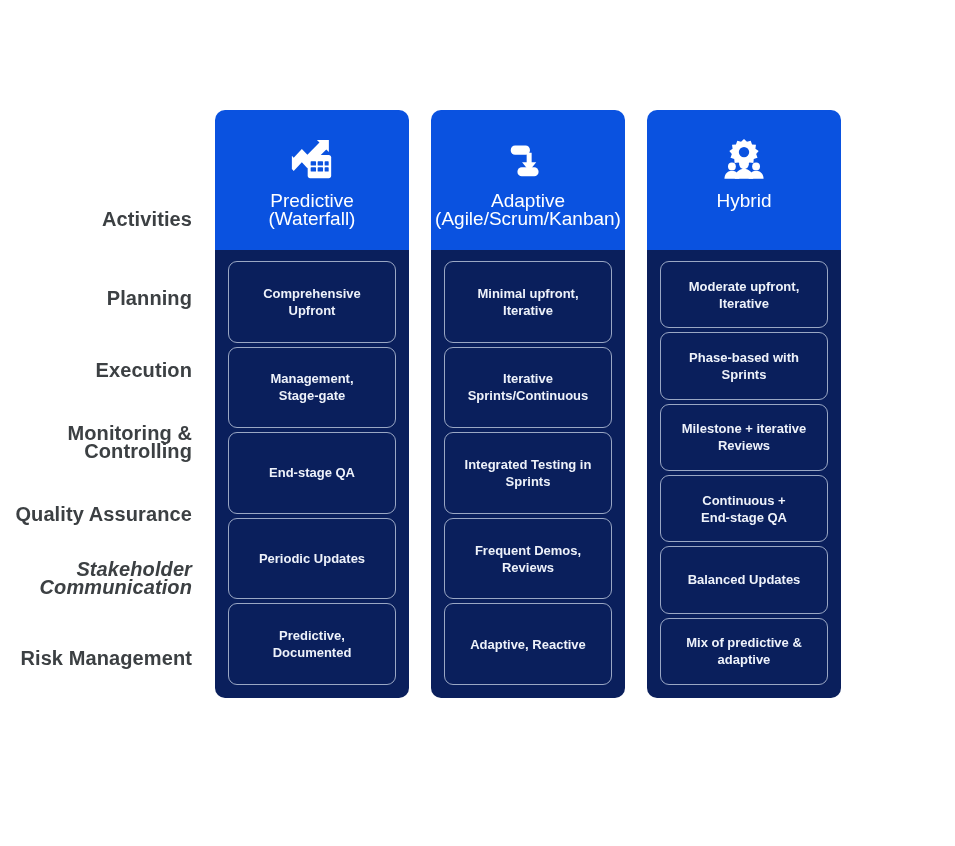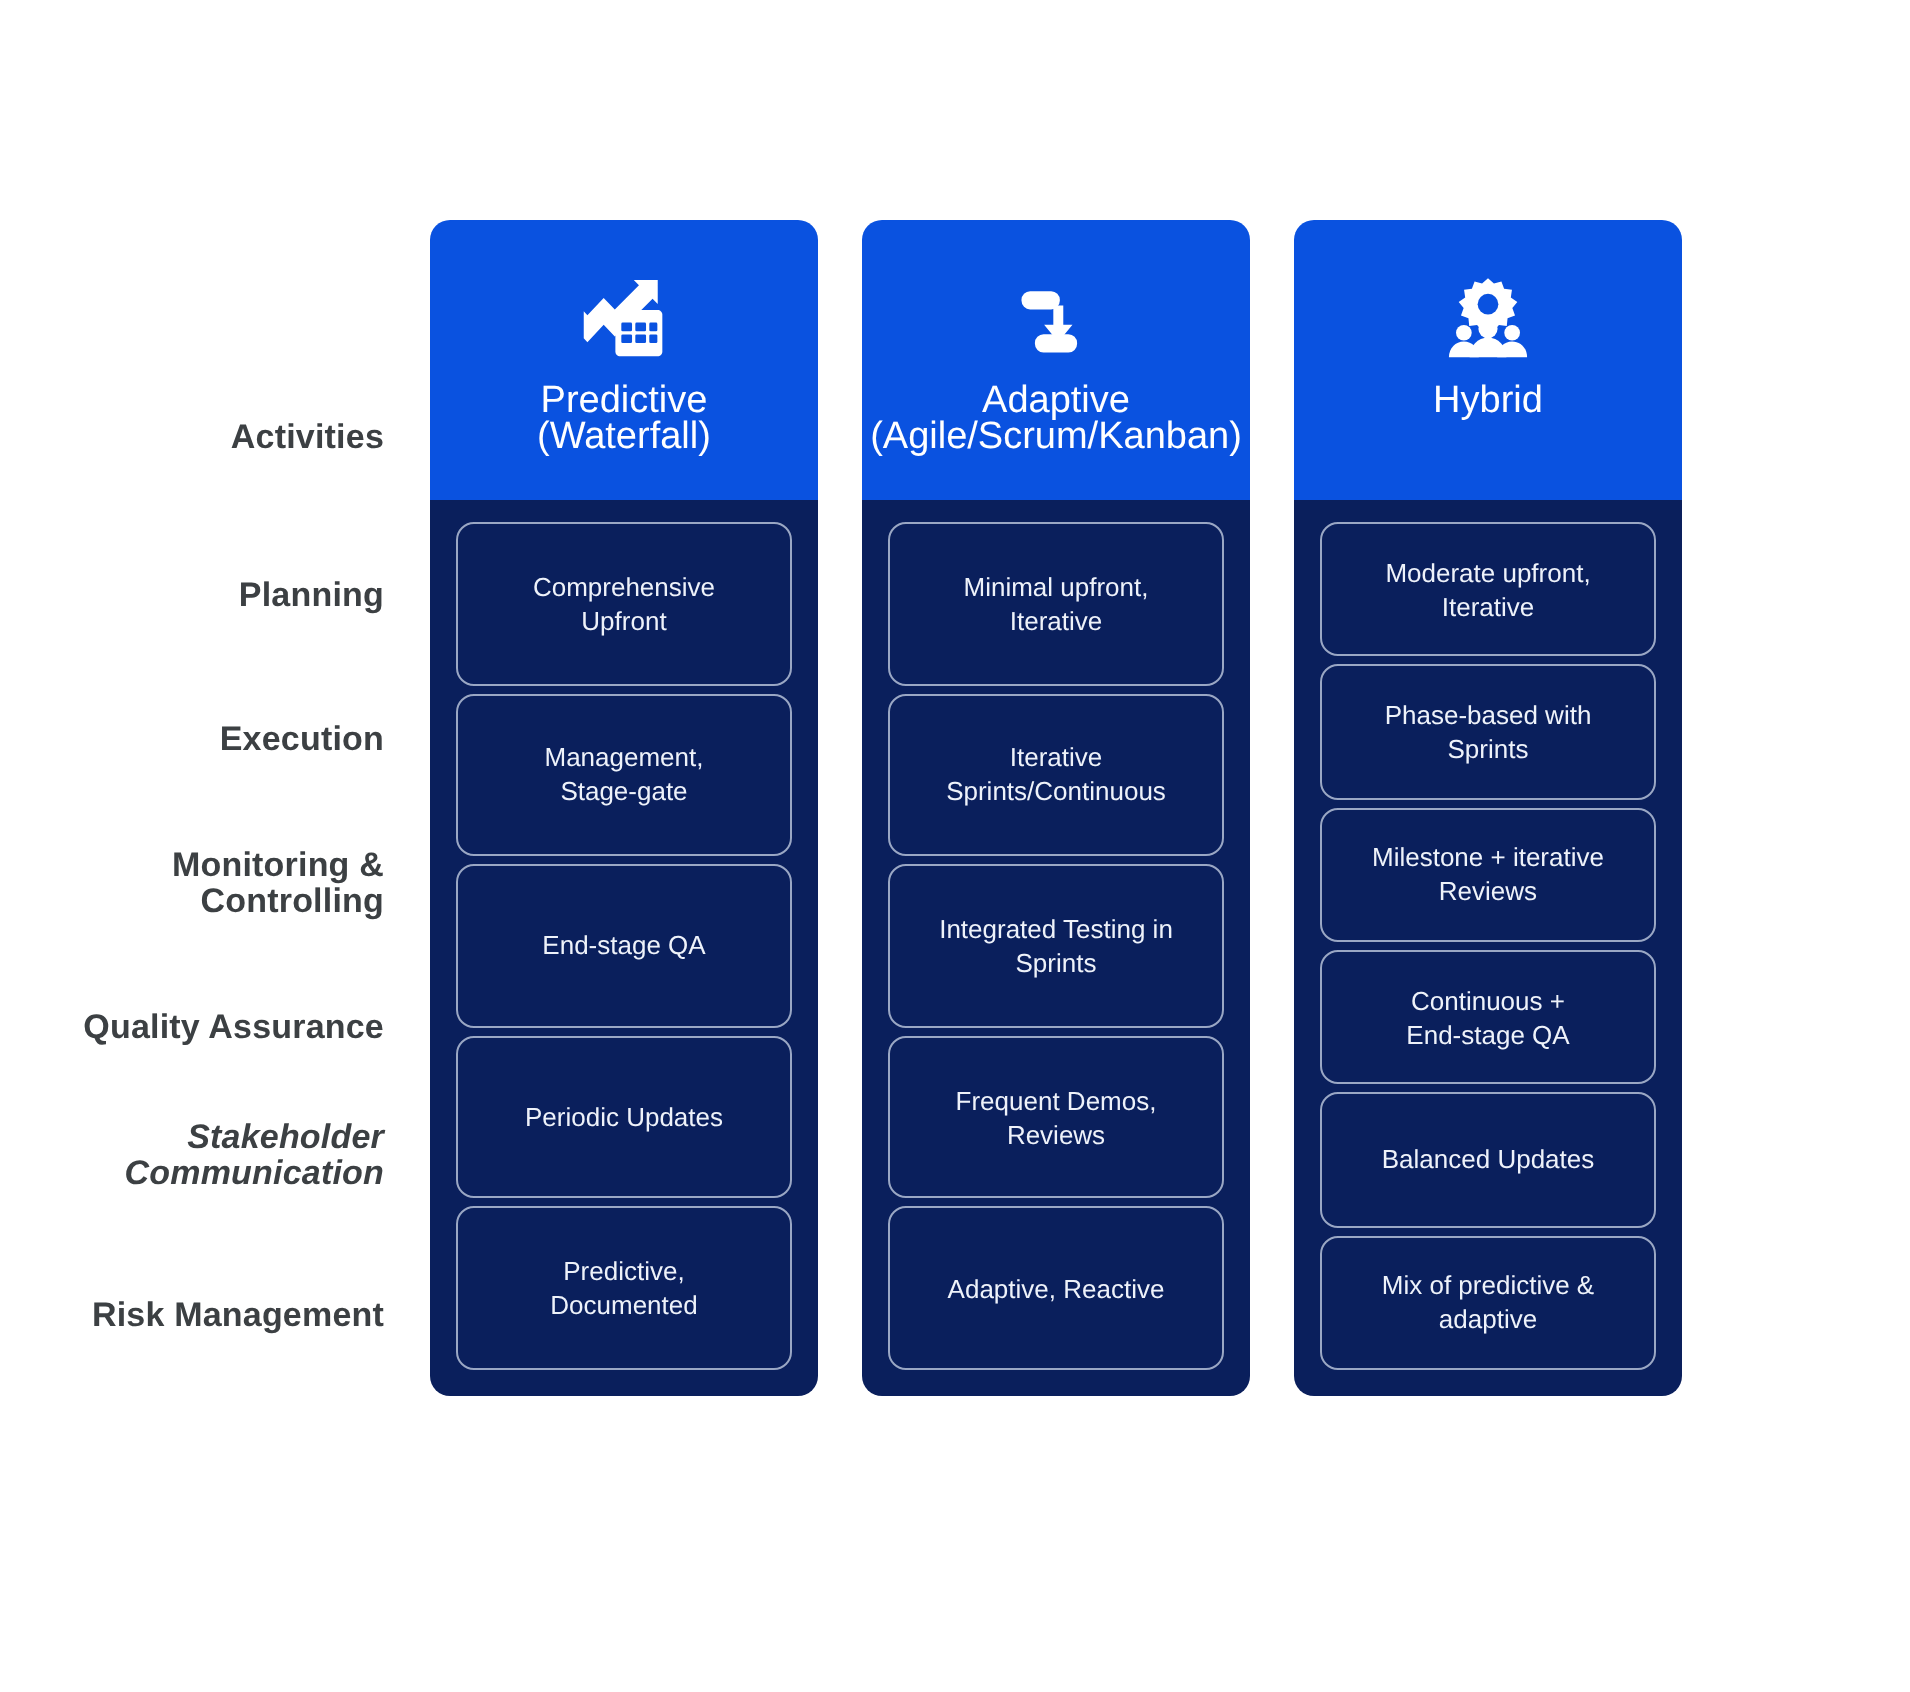--- a/index.html
+++ b/index.html
@@ -32,21 +32,21 @@
     width: 192px;
     height: 588px;
   }
   .row-label {
     position: absolute;
     right: 0;
     width: 192px;
     text-align: right;
     color: #3c4043;
     font-weight: bold;
-    font-size: 17px;
+    font-size: 20px;
     line-height: 18px;
     letter-spacing: 0.1px;
     white-space: pre-line;
   }
 
   
   .col {
     position: absolute;
     width: 194px;
     top: 110px;
@@ -85,20 +85,21 @@
 
   .col-body {
     background: #0a1f5c;
     border-radius: 0 0 10px 10px;
     padding: 11px 13px 13px 13px;
     box-sizing: border-box;
     display: flex;
     flex-direction: column;
     gap: 4px;
     height: 448px;
+    font-weight: bold;
   }
 
   .cell {
     flex: 1 1 0;
     border: 1.3px solid #9aa7c4;
     border-radius: 9px;
     color: #eef2fa;
     font-size: 13px;
     line-height: 17px;
     text-align: center;

